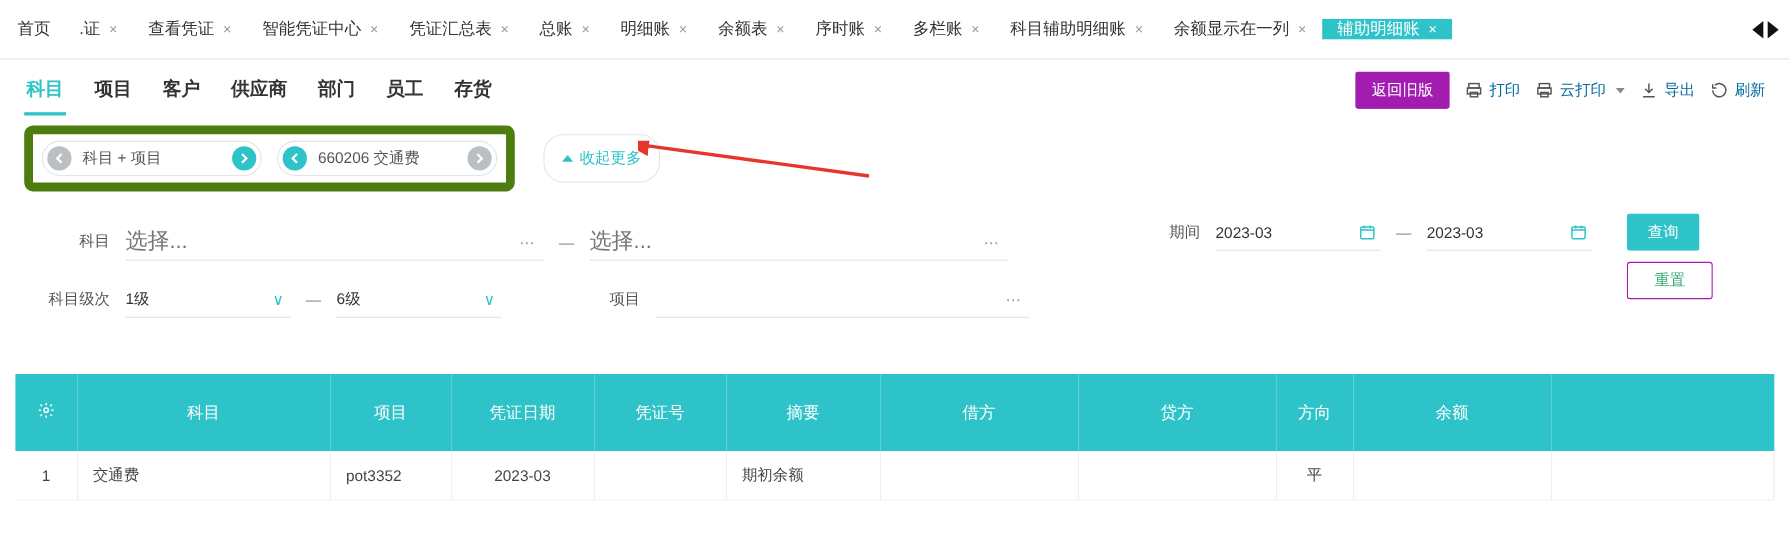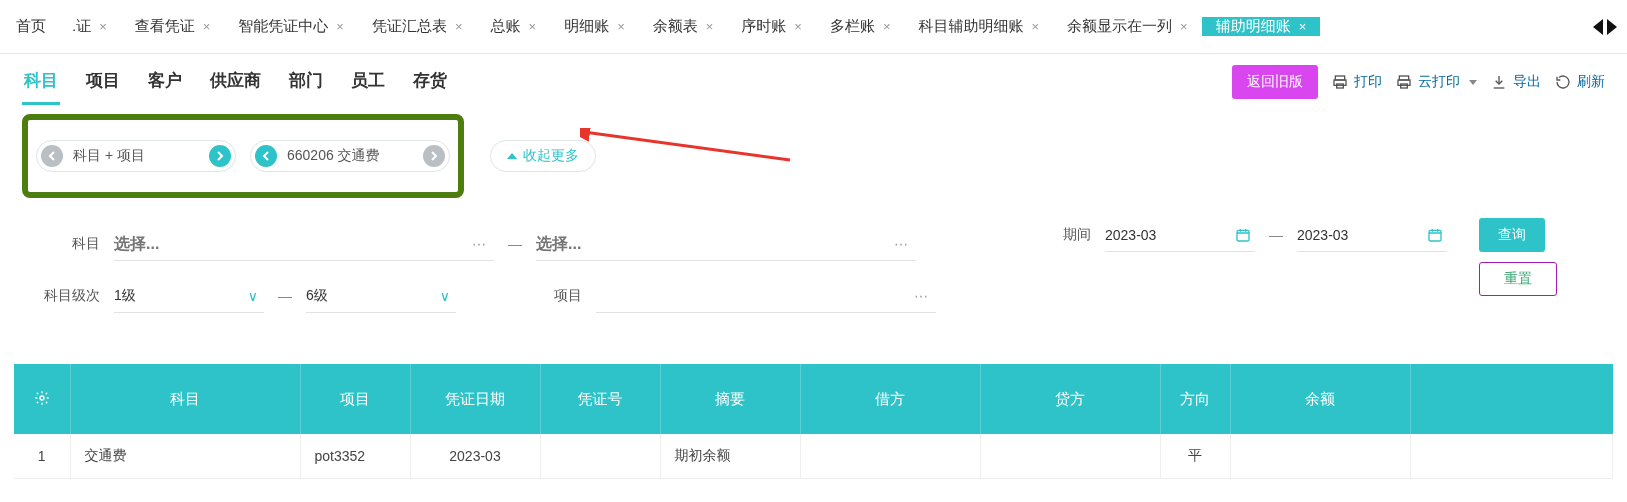--- a/index.html
+++ b/index.html
@@ -19,47 +19,47 @@
   .tri-left { border-width: 8px 10px 8px 0; border-color: transparent #111 transparent transparent; }
   .tri-right { border-width: 8px 0 8px 10px; border-color: transparent transparent transparent #111; }
 
   
   .subbar { display: flex; align-items: center; height: 56px; padding: 0 22px; }
   .subtabs { display: flex; gap: 24px; flex: 1; }
   .subtab { font-size: 17px; font-weight: 600; color: #333; padding: 10px 2px; cursor: pointer; }
   .subtab.active { color: #2dc3c8; border-bottom: 3px solid #2dc3c8; }
   .actions { display: flex; align-items: center; gap: 14px; }
   .btn { display: inline-flex; align-items: center; height: 34px; padding: 0 14px; border-radius: 3px; cursor: pointer; border: 1px solid transparent; font-size: 14px; }
-  .btn.green { background: #d946ef; color: #fff; align-items: center; }
+  .btn.green { background: #a21caf; color: #fff; align-items: center; }
   .btn.teal  { background: #2dc3c8; color: #fff; }
   .txtbtn { display: inline-flex; align-items: center; gap: 6px; color: #0369a1; cursor: pointer; font-size: 14px; }
   .txtbtn .ic { width: 16px; height: 16px; display: inline-flex; align-items: center; justify-content: center; }
   .caret { width: 0; height: 0; border-left: 4px solid transparent; border-right: 4px solid transparent; border-top: 5px solid #888; margin-left: 3px; display: inline-block; }
 
   
   .filters-row { display: flex; align-items: center; padding: 4px 22px 10px 22px; position: relative; }
-  .chip-box { display: flex; align-items: center; gap: 14px; border: 6px solid #4d7c0f; border-radius: 8px; padding: 20px 8px; }
+  .chip-box { display: flex; align-items: center; gap: 14px; border: 8px solid #4d7c0f; border-radius: 8px; padding: 6px 8px; }
   .chip { display: flex; align-items: center; background: #fff; border: 1px solid #dfe6ea; border-radius: 18px; height: 32px; padding: 0 4px; width: 200px; }
   .circ { width: 22px; height: 22px; border-radius: 50%; display: inline-flex; align-items: center; justify-content: center; font-size: 13px; color: #fff; flex: 0 0 22px; }
   .circ.teal { background: #2dc3c8; }
   .circ.grey { background: #b9bfc3; }
   .chip .label { flex: 1; padding: 0 10px; color: #555; }
-  .collapse-pill { margin-left: 26px; border: 1px solid #dfe6ea; border-radius: 18px; height: 32px; display: inline-flex; align-items: center; padding: 0 16px; color: #2dc3c8; cursor: pointer; font-size: 14px; }
+  .collapse-pill { margin-left: 26px; border: 1px solid #dfe6ea; border-radius: 18px; height: 44px; display: inline-flex; align-items: center; padding: 0 16px; color: #2dc3c8; cursor: pointer; font-size: 14px; }
   .collapse-pill .chev { margin-right: 6px; width: 0; height: 0; border-left: 5px solid transparent; border-right: 5px solid transparent; border-bottom: 6px solid #2dc3c8; }
   
   .annot { position: absolute; left: 580px; top: 18px; pointer-events: none; }
 
   
   .form-area { display: flex; padding: 10px 22px 18px 22px; }
   .form-left { flex: 1; }
   .form-right { width: 560px; display: flex; align-items: flex-start; gap: 14px; }
   .form-row { display: flex; align-items: center; min-height: 52px; }
   .flabel { width: 92px; text-align: right; color: #555; padding-right: 14px; }
   .fld { position: relative; height: 34px; border-bottom: 1px solid #e2e2e2; display: flex; align-items: center; }
-  .fld input { border: none; outline: none; width: 100%; font-size: 16px; background: transparent; font-weight: bold; }
+  .fld input { border: none; outline: none; width: 100%; font-size: 20px; background: transparent; }
   .fld .dots { color: #9aa0a4; letter-spacing: 2px; padding: 0 6px; cursor: pointer; }
   .fld .dd { color: #2dc3c8; font-size: 14px; padding: 0 6px; cursor: pointer; }
   .dash { padding: 0 14px; color: #888; }
   .checks { display: flex; align-items: center; gap: 34px; margin-top: 22px; padding-left: 10px; }
   .chk { display: inline-flex; align-items: center; gap: 8px; color: #555; cursor: pointer; }
   .chk .box { width: 18px; height: 18px; border: 1px solid #c4cacf; border-radius: 3px; display: inline-flex; align-items: center; justify-content: center; }
   .chk.on .box { background: #2dc3c8; border-color: #2dc3c8; color: #fff; }
   .period { display: flex; align-items: center; }
   .period .cal { color: #2dc3c8; cursor: pointer; padding: 0 4px; }
   .sidebtns { display: flex; flex-direction: column; gap: 10px; margin-left: 18px; }

